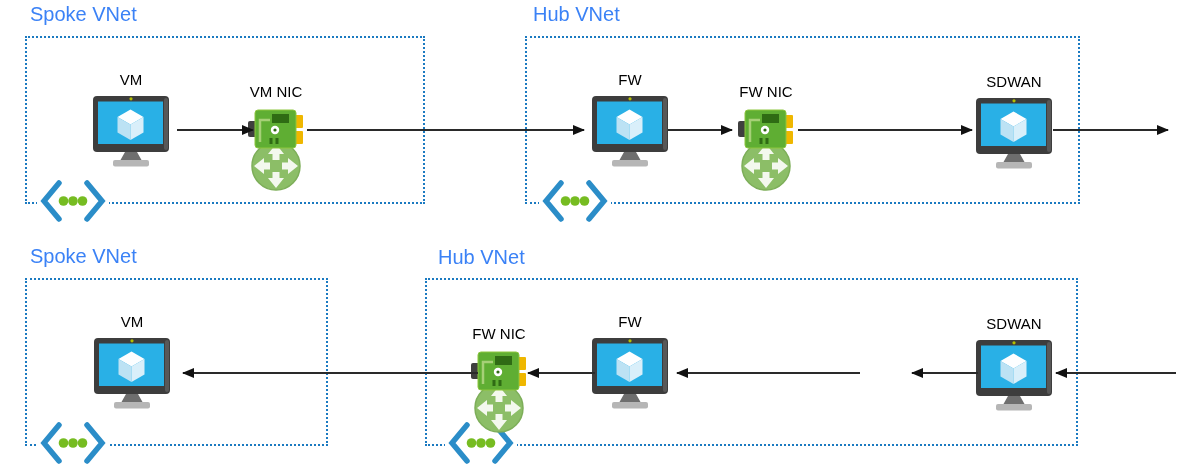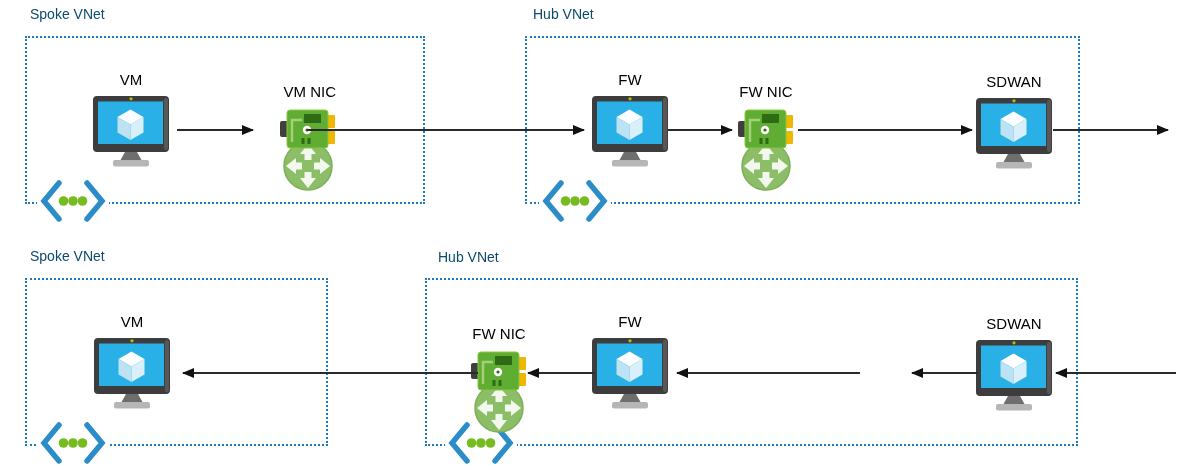--- a/index.html
+++ b/index.html
@@ -17,42 +17,42 @@
     content:""; position:absolute; top:-2px; left:-2px; right:-2px; bottom:-2px;
     border:2px dotted #a9c6de; filter:blur(1.6px); transform:translate(3px,3px);
     z-index:-1;
   }
   #box-t-spoke { left:25px; top:36px;  width:400px; height:168px; }
   #box-t-hub   { left:525px; top:36px; width:555px; height:168px; }
   #box-b-spoke { left:25px; top:278px; width:303px; height:168px; }
   #box-b-hub   { left:425px; top:278px; width:653px; height:168px; }
 
   .group-label {
-    position:absolute; font-size:14px; line-height:18px; color:#0c4a6e; white-space:nowrap;
+    position:absolute; font-size:20px; line-height:18px; color:#3b82f6; white-space:nowrap;
   }
   #lbl-t-spoke { left:30px;  top:5px; }
   #lbl-t-hub   { left:533px; top:5px; }
   #lbl-b-spoke { left:30px;  top:247px; }
   #lbl-b-hub   { left:438px; top:248px; }
 
   
   .node {
     position:absolute; width:120px;
     display:flex; flex-direction:column; align-items:center;
   }
   .node-label {
     height:20px; line-height:20px; margin-bottom:6px;
     font-size:15px; color:#000; white-space:nowrap; text-align:center;
   }
   .icon-monitor { width:76px; height:72px; display:block; }
   .icon-nic     { width:56px; height:84px; display:block; }
 
   
   #n-t-vm     { left:71px;  top:70px; }
-  #n-t-vmnic  { left:216px; top:82px;align-items:flex-end; }
+  #n-t-vmnic  { left:216px; top:82px; }
   #n-t-fw     { left:570px; top:70px; }
   #n-t-fwnic  { left:706px; top:82px; }
   #n-t-sdwan  { left:954px; top:72px; }
   
   #n-b-vm       { left:72px;  top:312px; }
   #n-b-fwnic    { left:439px; top:324px; }
   #n-b-fw       { left:570px; top:312px; }
   #n-b-sdwannic { left:824px; top:324px; }
   #n-b-sdwan    { left:954px; top:314px; }
 

